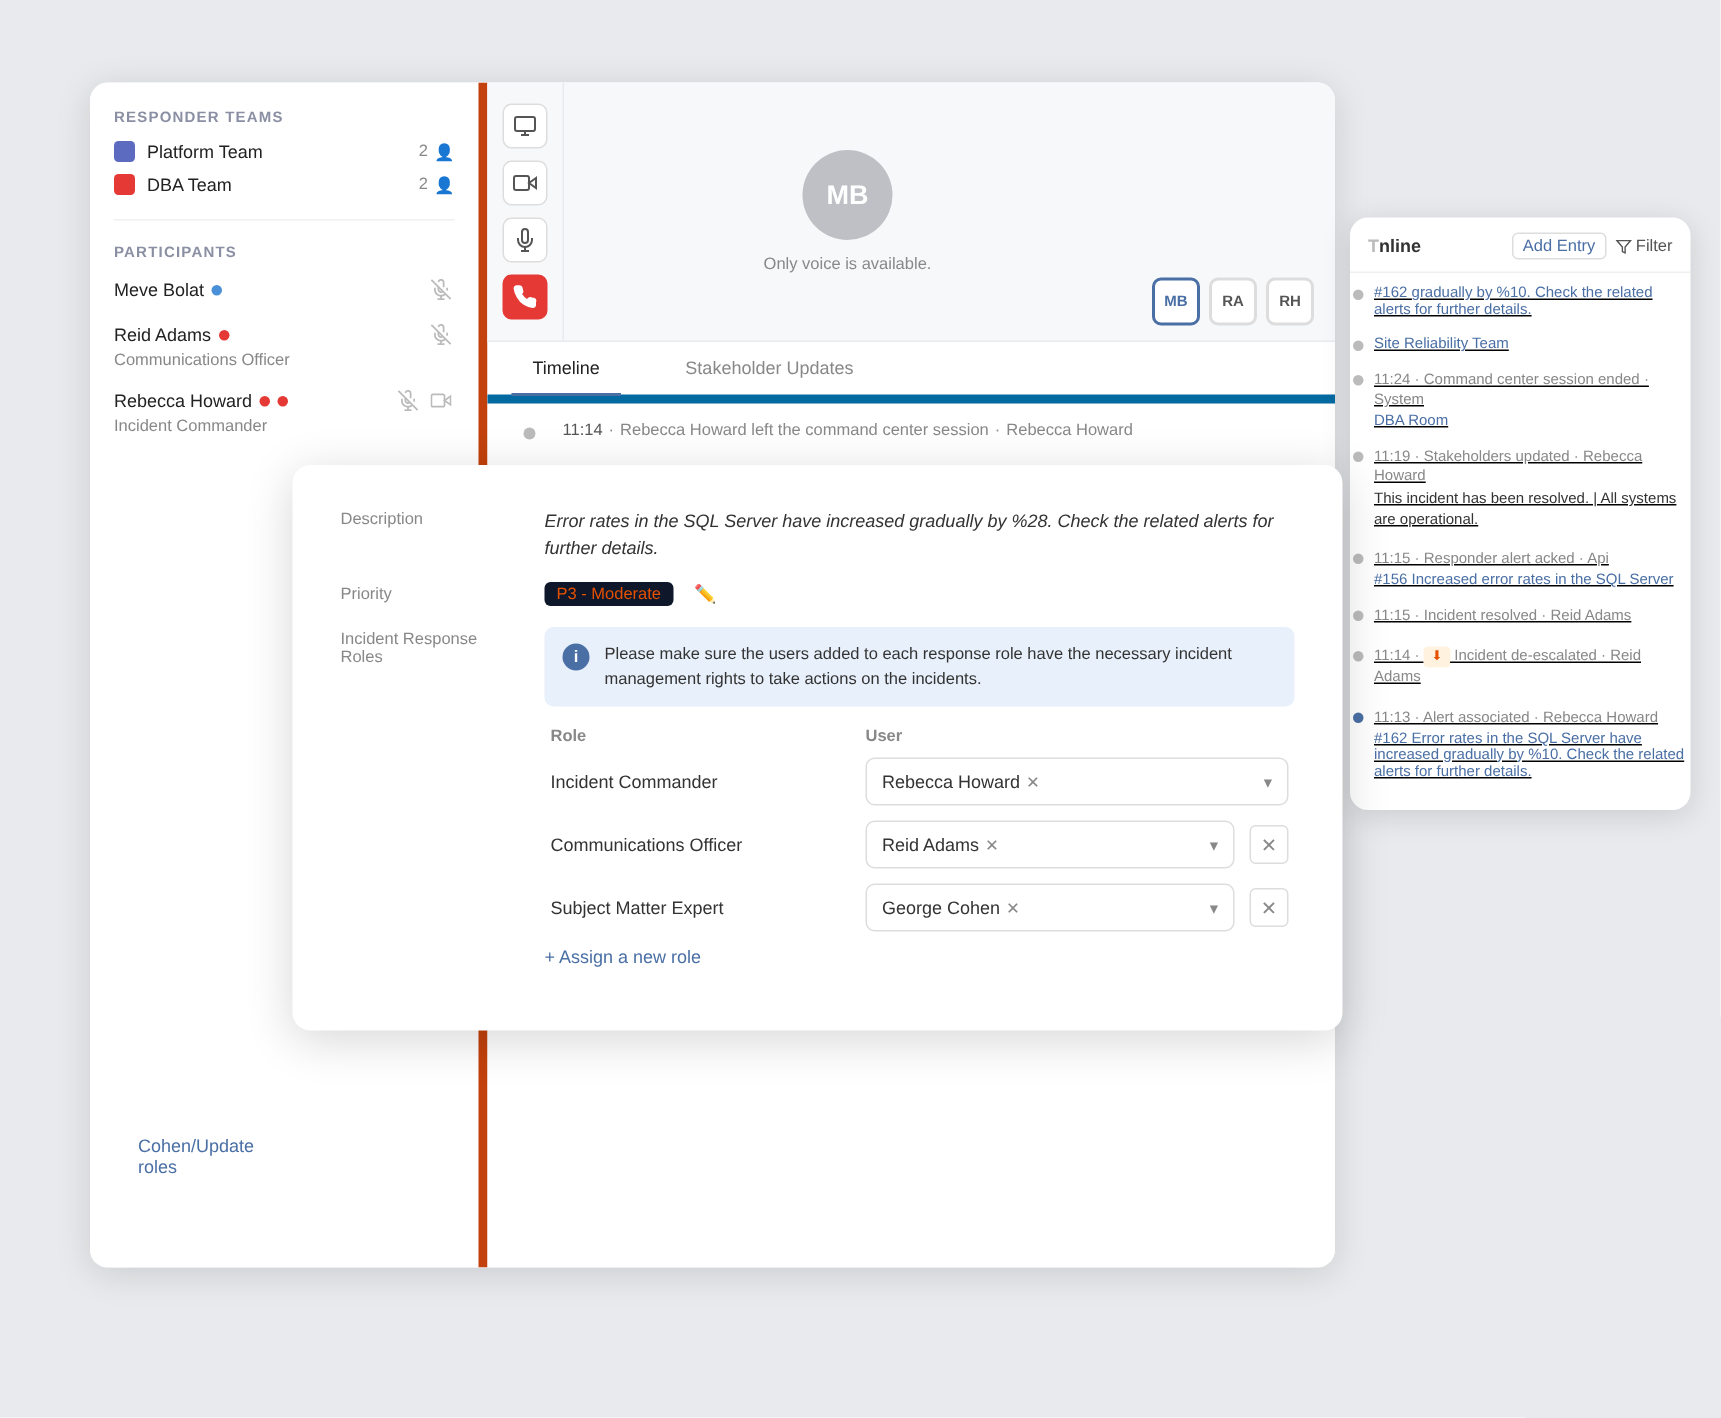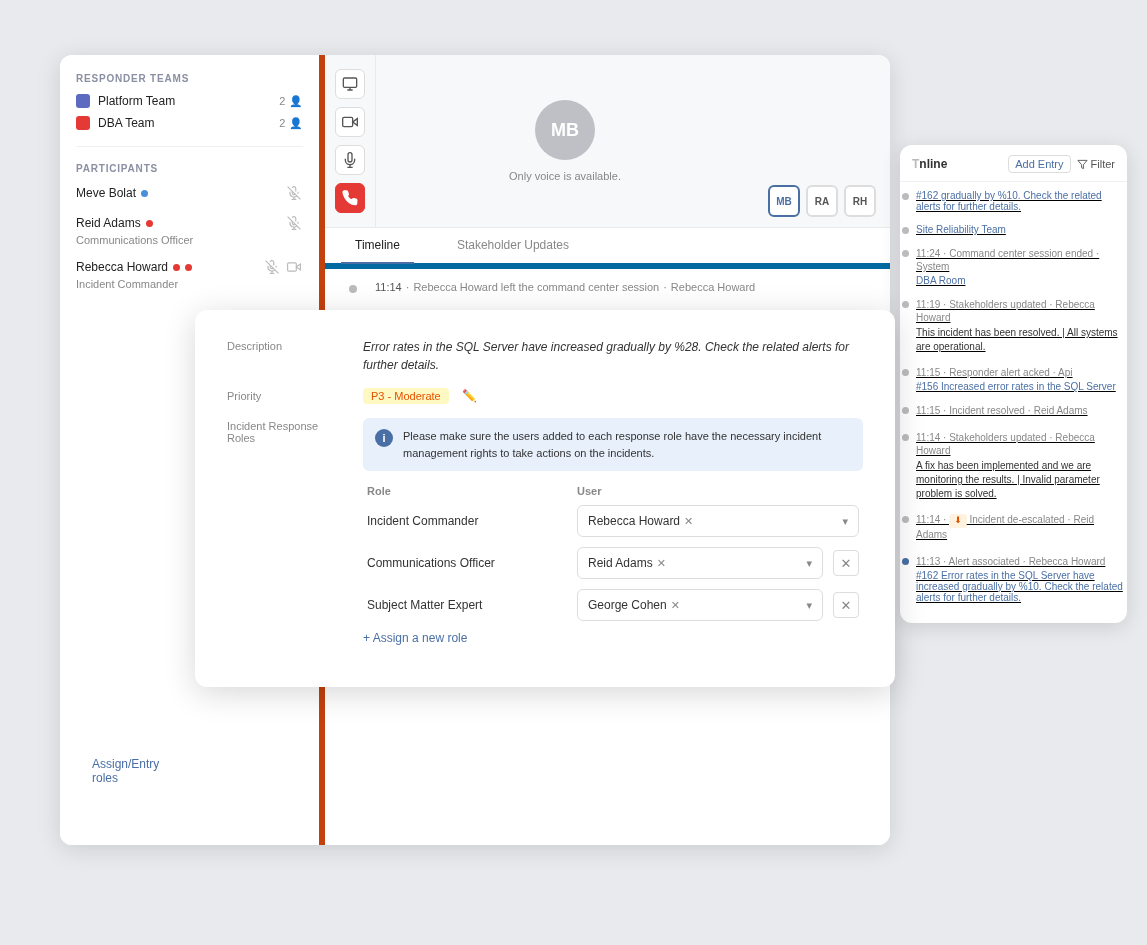--- a/index.html
+++ b/index.html
@@ -355,21 +355,21 @@
       flex: 1;
       line-height: 1.5;
       font-style: italic;
     }
     .priority-badge {
       display: inline-flex;
       align-items: center;
       gap: 6px;
       padding: 2px 8px;
       border-radius: 4px;
-      background: #fef9c3;
+      background: #0f172a;
       color: #e65100;
       font-size: 11px;
       font-weight: 500;
     }
     .edit-icon {
       color: #aaa;
       cursor: pointer;
       font-size: 12px;
       margin-left: 6px;
     }
@@ -672,21 +672,21 @@
                 <polygon points="23 7 16 12 23 17 23 7"></polygon>
                 <rect x="1" y="5" width="15" height="14" rx="2" ry="2"></rect>
               </svg>
           </div>
         </div>
       </div>
       <div class="participant-role">Incident Commander</div>
     </div>
 
     <div style="position:absolute;bottom:30px;left:16px;">
-      <span class="assign-roles">Assign/Entry roles</span>
+      <span class="assign-roles">Cohen/Update roles</span>
     </div>
   </div>
 
   <div class="content-area">
 
     <div class="voice-panel">
       <div class="voice-icons-col">
         <div class="voice-icon-btn">
           <svg width="16" height="16" viewBox="0 0 24 24" fill="none" stroke="#555" stroke-width="2">
               <rect x="2" y="3" width="20" height="14" rx="2"></rect>
@@ -974,27 +974,20 @@
       </div>
     </div>
 
     <div class="rp-entry">
       <div class="rp-dot"></div>
       <div class="rp-body">
         <div class="rp-meta">11:15 · Incident resolved · Reid Adams</div>
       </div>
     </div>
 
-    <div class="rp-entry">
-      <div class="rp-dot"></div>
-      <div class="rp-body">
-        <div class="rp-meta">11:14 · Stakeholders updated · Rebecca Howard</div>
-        <div class="rp-text">A fix has been implemented and we are monitoring the results. | Invalid parameter problem is solved.</div>
-      </div>
-    </div>
 
     <div class="rp-entry">
       <div class="rp-dot"></div>
       <div class="rp-body">
         <div class="rp-meta">
           11:14 · <span class="rp-badge orange">⬇</span> Incident de-escalated · Reid Adams
         </div>
       </div>
     </div>
 

